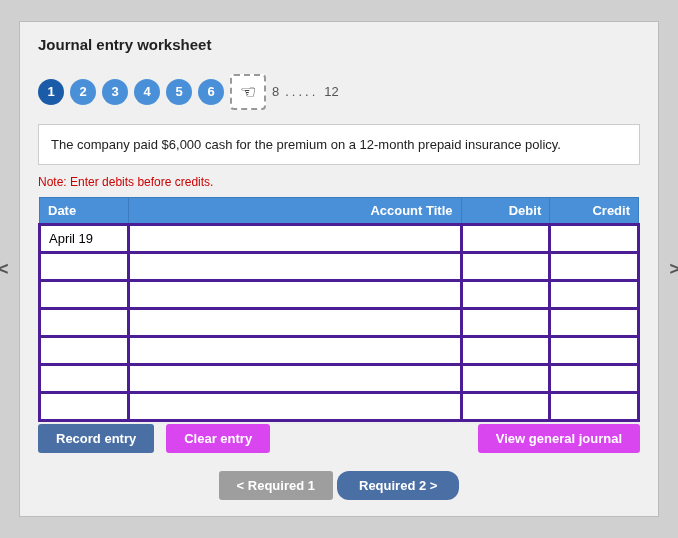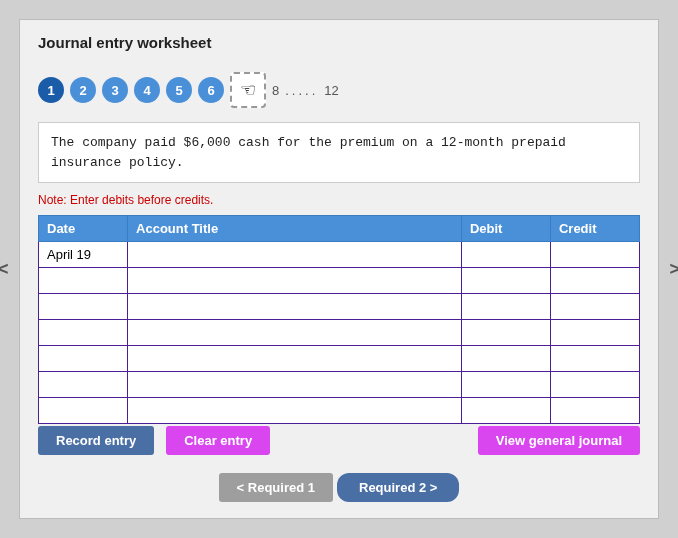--- a/index.html
+++ b/index.html
@@ -86,46 +86,45 @@
     }
 
     .description-box {
       background: #fff;
       border: 1px solid #ccc;
       padding: 10px 12px;
       margin-bottom: 10px;
       font-size: 13px;
       color: #222;
       line-height: 1.5;
-      font-family: Liberation Mono, monospace;
     }
 
     .note {
       font-size: 12px;
       color: #c00;
       margin-bottom: 8px;
     }
 
     .journal-table {
       width: 100%;
       border-collapse: collapse;
       margin-bottom: 2px;
     }
     .journal-table th {
       background: #4a90d9;
       color: #fff;
       font-weight: bold;
       font-size: 13px;
       padding: 5px 8px;
       border: 1px solid #3a7cbf;
-      text-align: left;
+      text-align: right;
     }
     .journal-table th.left { text-align: left; }
     .journal-table td {
-      border: 1px solid #4c1d95;
+      border: 3px solid #4c1d95;
       padding: 5px 8px;
       height: 26px;
       background: #fff;
       font-size: 13px;
     }
     .journal-table td.date-col { width: 80px; }
     .journal-table td.title-col { width: 300px; }
     .journal-table td.debit-col { width: 80px; }
     .journal-table td.credit-col { width: 80px; }
 

